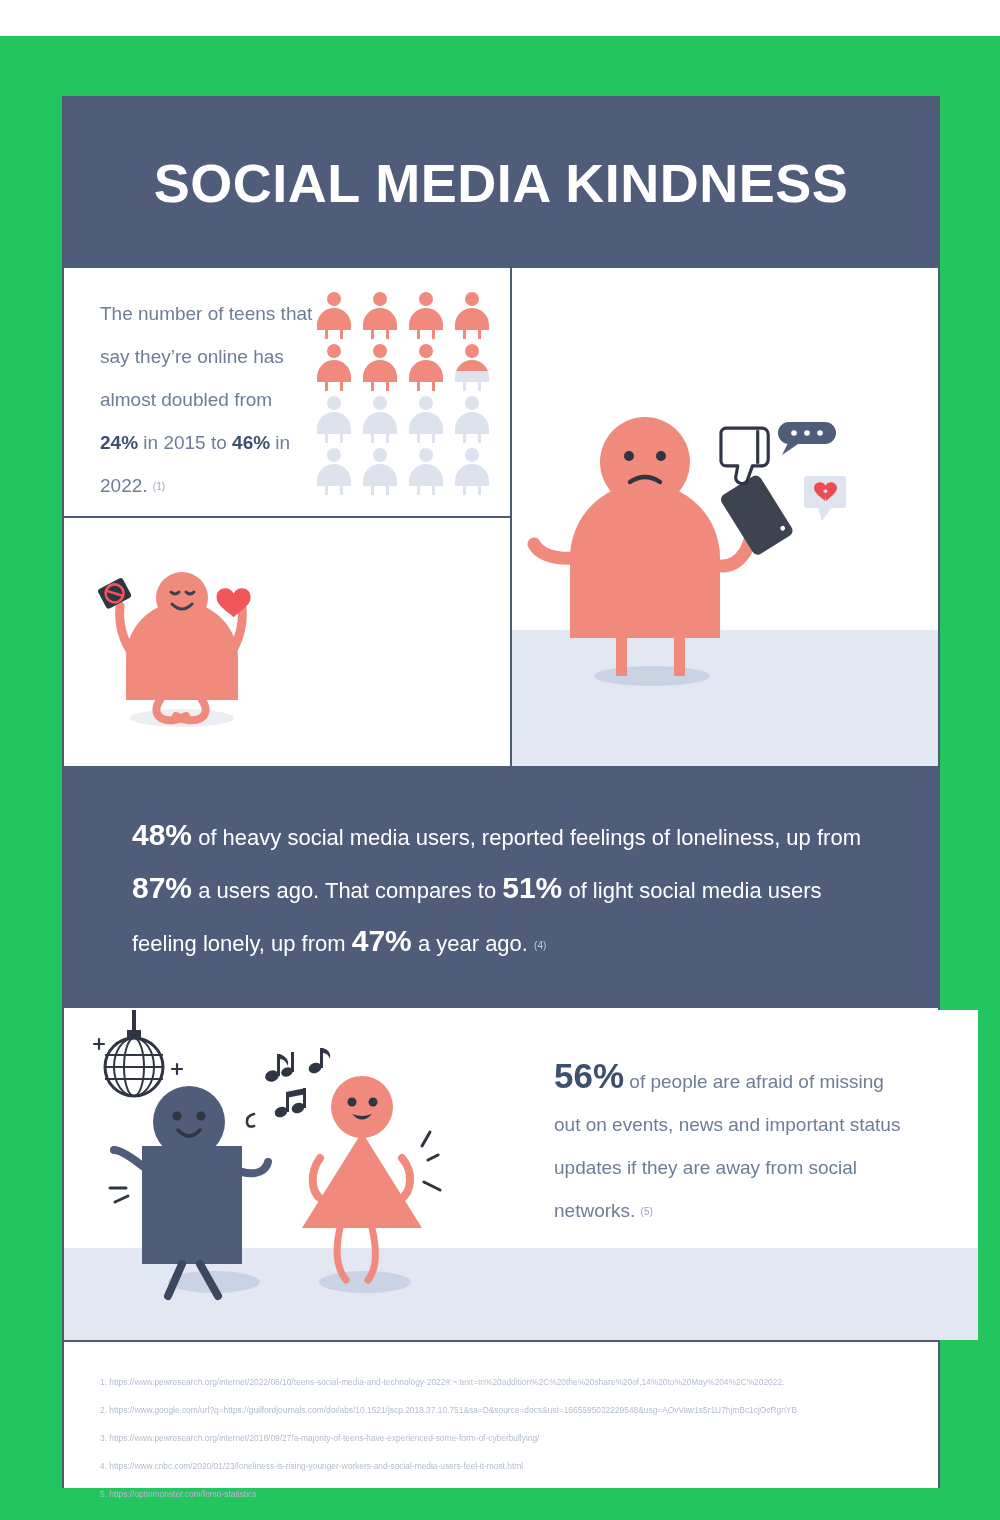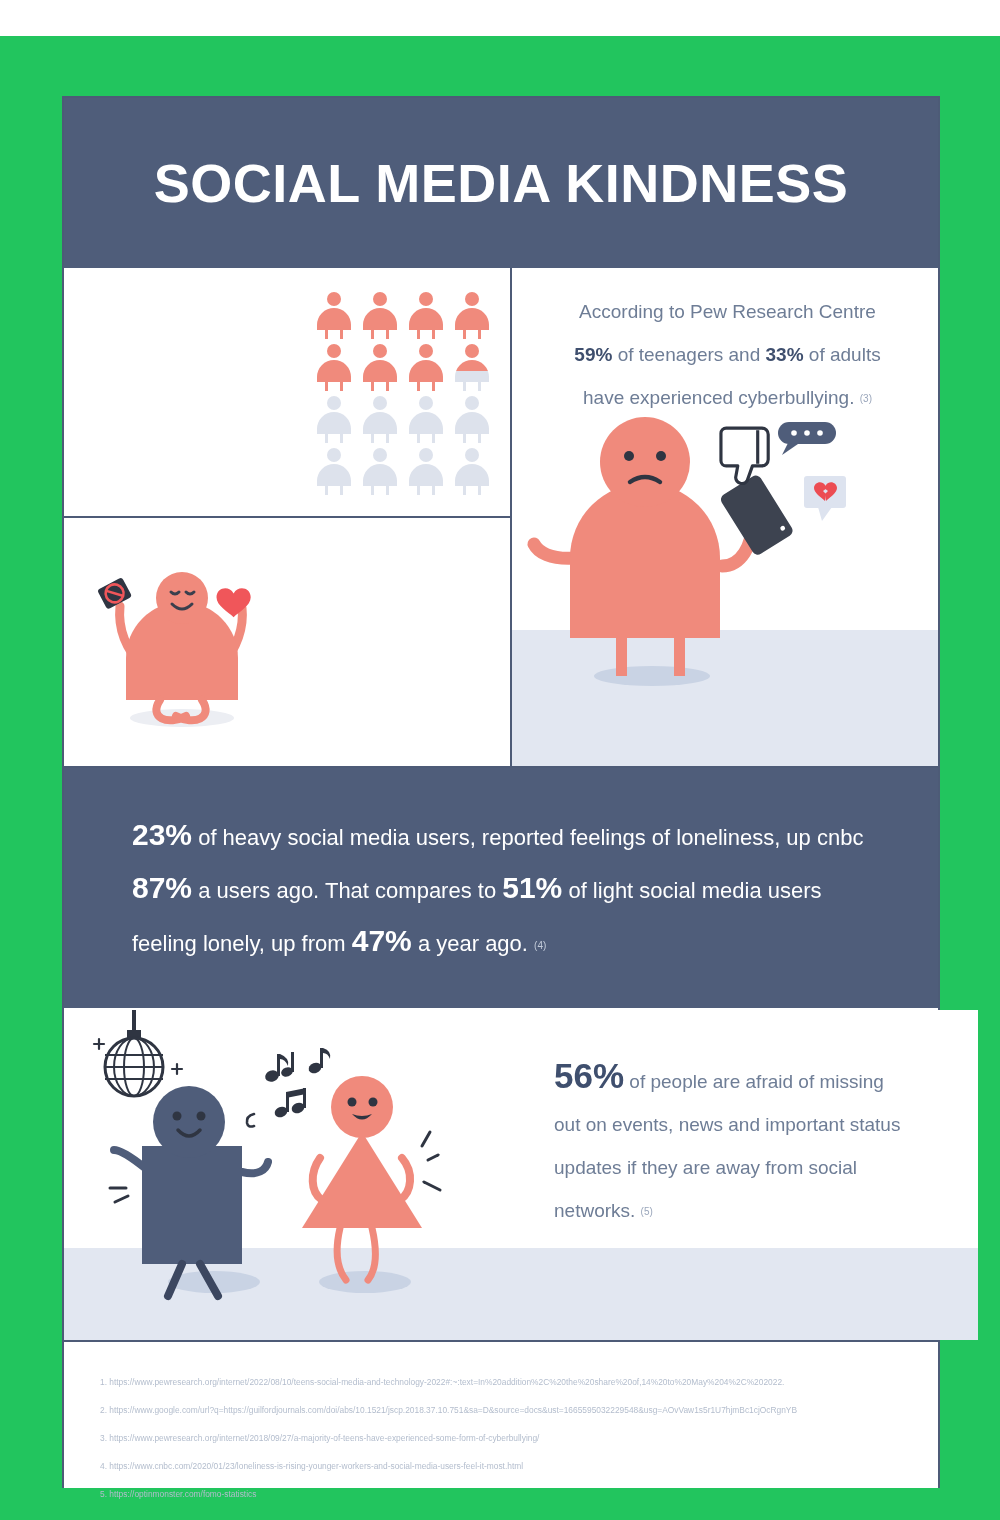--- a/index.html
+++ b/index.html
@@ -132,20 +132,24 @@
 <body>
 
 <div class="page">
   <div class="frame">
 
     <div class="header">
       <h1>SOCIAL MEDIA KINDNESS</h1>
     </div>
 
     <div class="panel" id="panel-teens">
+      <div class="txt body-text">
+        <span>The number of teens that say they’re online has almost doubled from </span><b>24%</b><span> in 2015 to </span><b>46%</b><span> in 2022.</span>
+        <span class="sup">(1)</span>
+      </div>
 
       <div class="icon-grid" id="teens-pictogram">
           <div class="pgl">
             <div class="pg-head" style="background:#f08a7c"></div>
             <div class="pg-body">
               <div class="half-top" style="background:#f08a7c"></div>
               <div class="half-bot" style="background:#f08a7c"></div>
             </div>
             <div class="pg-leg l" style="background:#f08a7c"></div>
             <div class="pg-leg r" style="background:#f08a7c"></div>
@@ -316,25 +320,20 @@
         </g>
 
         <path d="M160 56 c-5-9-18-6-18 4 0 9 12 15 18 21 6-6 18-12 18-21 0-10-13-13-18-4z" fill="#f0565a" transform="translate(-8,4) scale(0.95) translate(8,-4)"></path>
       </svg>
 
     </div>
 
     <div class="panel" id="panel-pew">
       <div class="ground" style="height:136px;"></div>
 
-      <div class="txt body-text">
-        <div>According to Pew Research Centre</div>
-        <div><b>59%</b><span> of teenagers and </span><b>33%</b><span> of adults</span></div>
-        <div><span>have experienced cyberbullying.</span> <span class="sup">(3)</span></div>
-      </div>
 
       <svg width="420" height="300" viewBox="0 0 420 300" style="position:absolute;left:4px;top:148px;">
         <ellipse cx="136" cy="260" rx="58" ry="10" fill="#c9d3e4"></ellipse>
 
         <rect x="100" y="218" width="11" height="42" fill="#f08a7c"></rect>
         <rect x="158" y="218" width="11" height="42" fill="#f08a7c"></rect>
 
         <path d="M60 142 C 34 144, 22 136, 18 128" stroke="#f08a7c" stroke-width="13" fill="none" stroke-linecap="round"></path>
 
         <path d="M206 150 C 226 150, 236 128, 236 110" stroke="#f08a7c" stroke-width="13" fill="none" stroke-linecap="round"></path>
@@ -370,21 +369,21 @@
           <path d="M309 69 c-3-5-11-3-11 3 0 5 7 9 11 13 l1 -7 l-3 -3 l4 -3 z" fill="#ec4c52"></path>
           <path d="M310 69 c3-5 11-3 11 3 0 5-7 9-11 13 l-1 -7 l3 -3 l-4 -3 z" fill="#ec4c52"></path>
         </g>
       </svg>
     </div>
 
     <div class="divline" style="left:0; top:668px; width:874px; height:2px;"></div>
 
     <div id="banner">
       <div class="txt">
-        <b>23%</b><span> of heavy social media users, reported feelings of loneliness, up cnbc </span><b>87%</b><span> a users ago. That compares to </span><b>51%</b><span> of light social media users feeling lonely, up from </span><b>47%</b><span> a year ago.</span>
+        <b>48%</b><span> of heavy social media users, reported feelings of loneliness, up from </span><b>87%</b><span> a users ago. That compares to </span><b>51%</b><span> of light social media users feeling lonely, up from </span><b>47%</b><span> a year ago.</span>
         <span class="sup">(4)</span>
       </div>
     </div>
 
     <div class="panel" id="panel-fomo">
       <div class="ground" style="height:92px;"></div>
 
       <svg width="470" height="330" viewBox="0 0 470 330" style="position:absolute;left:8px;top:0;">
 
         <ellipse cx="142" cy="272" rx="46" ry="11" fill="#c9d3e4"></ellipse>

